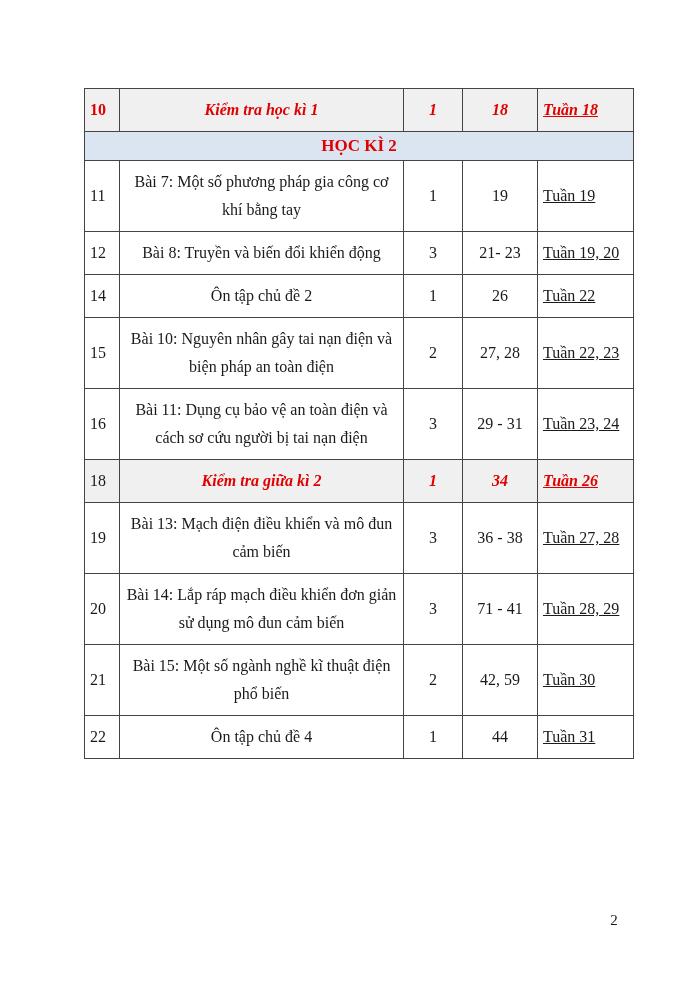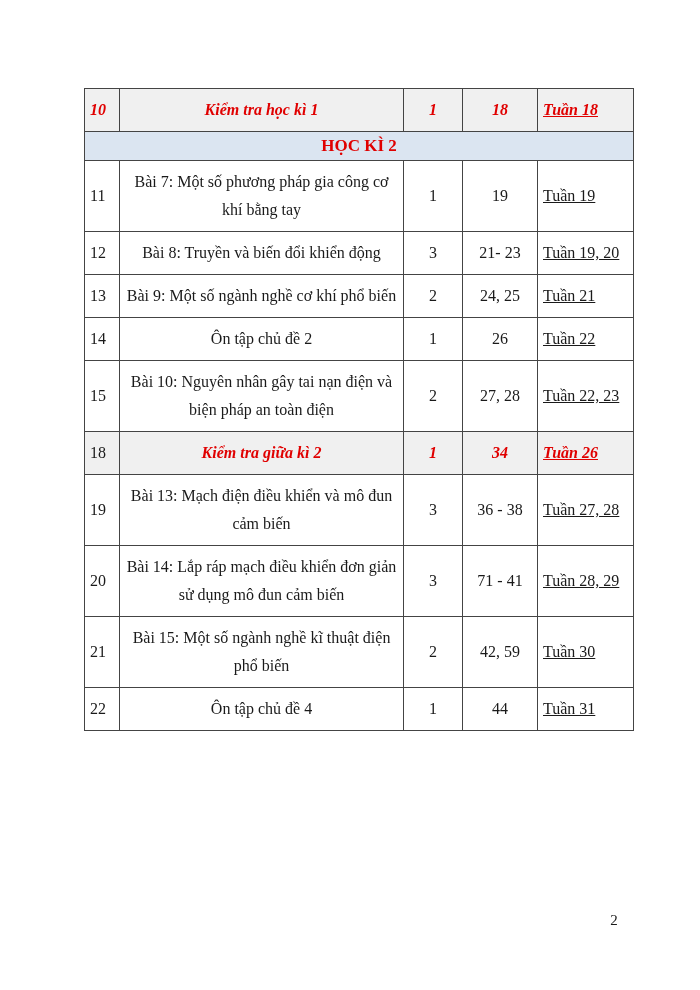--- a/index.html
+++ b/index.html
@@ -38,21 +38,20 @@
   tr.exam-row td.c-per,
   tr.exam-row td.c-pages,
   tr.exam-row td.c-week{
     color:var(--accent-red,#e00000);
     font-weight:bold;
     font-style:italic;
   }
   td.red-txt{
     color:var(--accent-red,#e00000);
     font-weight:bold;
-    font-style:italic;
   }
   tr.semester-row td{
     background:var(--semester-bg,#dbe5f1);
     color:var(--accent-red,#e00000);
     font-weight:bold;
     text-align:center;
     font-size:17px;
     padding:0 5px;
   }
   .pagenum{
@@ -95,39 +94,39 @@
           <td class="c-week">Tuần 19</td>
         </tr>
         <tr class="">
           <td class="c-no">12</td>
           <td class="c-title">Bài 8: Truyền và biến đổi khiển động</td>
           <td class="c-per">3</td>
           <td class="c-pages">21- 23</td>
           <td class="c-week">Tuần 19, 20</td>
         </tr>
         <tr class="">
-          <td class="c-no">13</td>
-          <td class="c-title">Bài 9: Một số ngành nghề cơ khí phổ biến</td>
-          <td class="c-per">2</td>
-          <td class="c-pages">24, 25</td>
-          <td class="c-week">Tuần 21</td>
-        </tr>
-        <tr class="">
           <td class="c-no">14</td>
           <td class="c-title">Ôn tập chủ đề 2</td>
           <td class="c-per">1</td>
           <td class="c-pages">26</td>
           <td class="c-week">Tuần 22</td>
         </tr>
         <tr class="">
           <td class="c-no">15</td>
           <td class="c-title">Bài 10: Nguyên nhân gây tai nạn điện và biện pháp an toàn điện</td>
           <td class="c-per">2</td>
           <td class="c-pages">27, 28</td>
           <td class="c-week">Tuần 22, 23</td>
+        </tr>
+        <tr class="">
+          <td class="c-no">16</td>
+          <td class="c-title">Bài 11: Dụng cụ bảo vệ an toàn điện và cách sơ cứu người bị tai nạn điện</td>
+          <td class="c-per">3</td>
+          <td class="c-pages">29 - 31</td>
+          <td class="c-week">Tuần 23, 24</td>
         </tr>
         <tr class="exam-row">
           <td class="c-no">18</td>
           <td class="c-title">Kiểm tra giữa kì 2</td>
           <td class="c-per">1</td>
           <td class="c-pages">34</td>
           <td class="c-week">Tuần 26</td>
         </tr>
         <tr class="">
           <td class="c-no">19</td>

